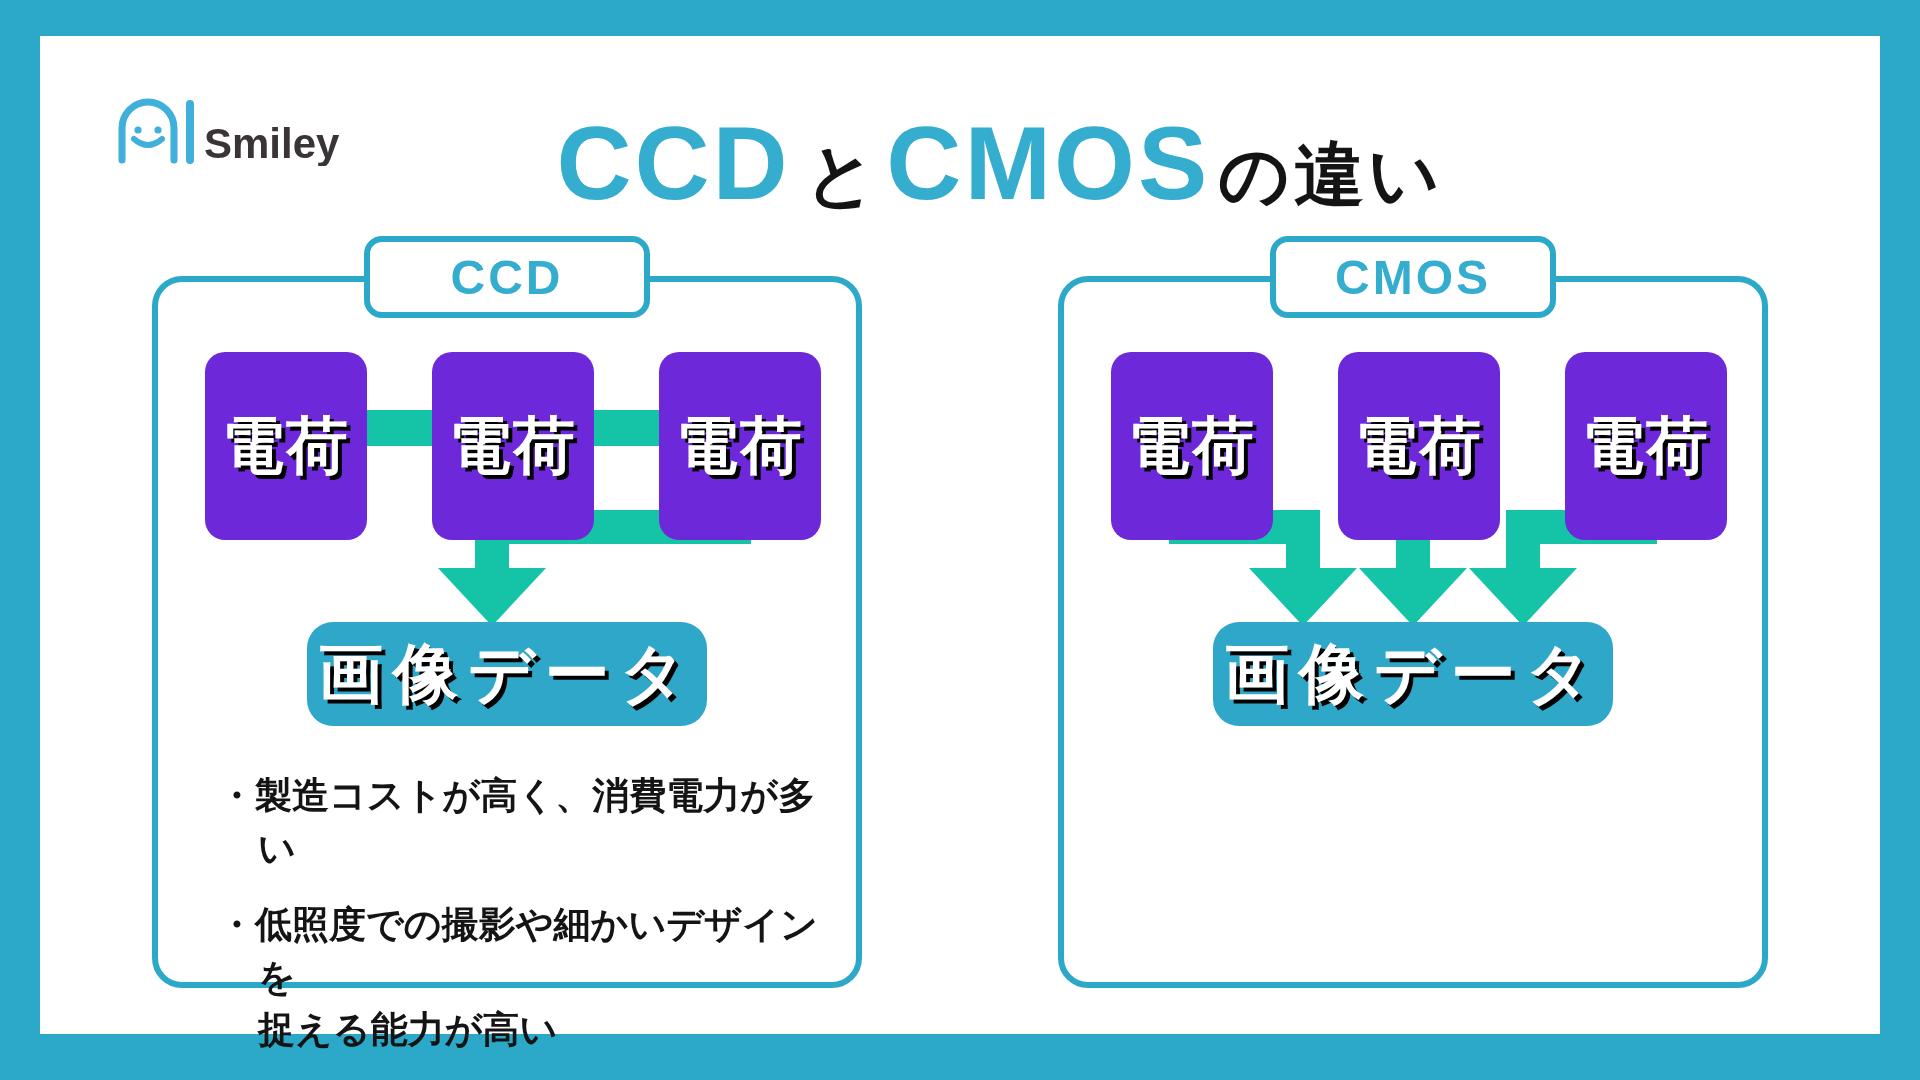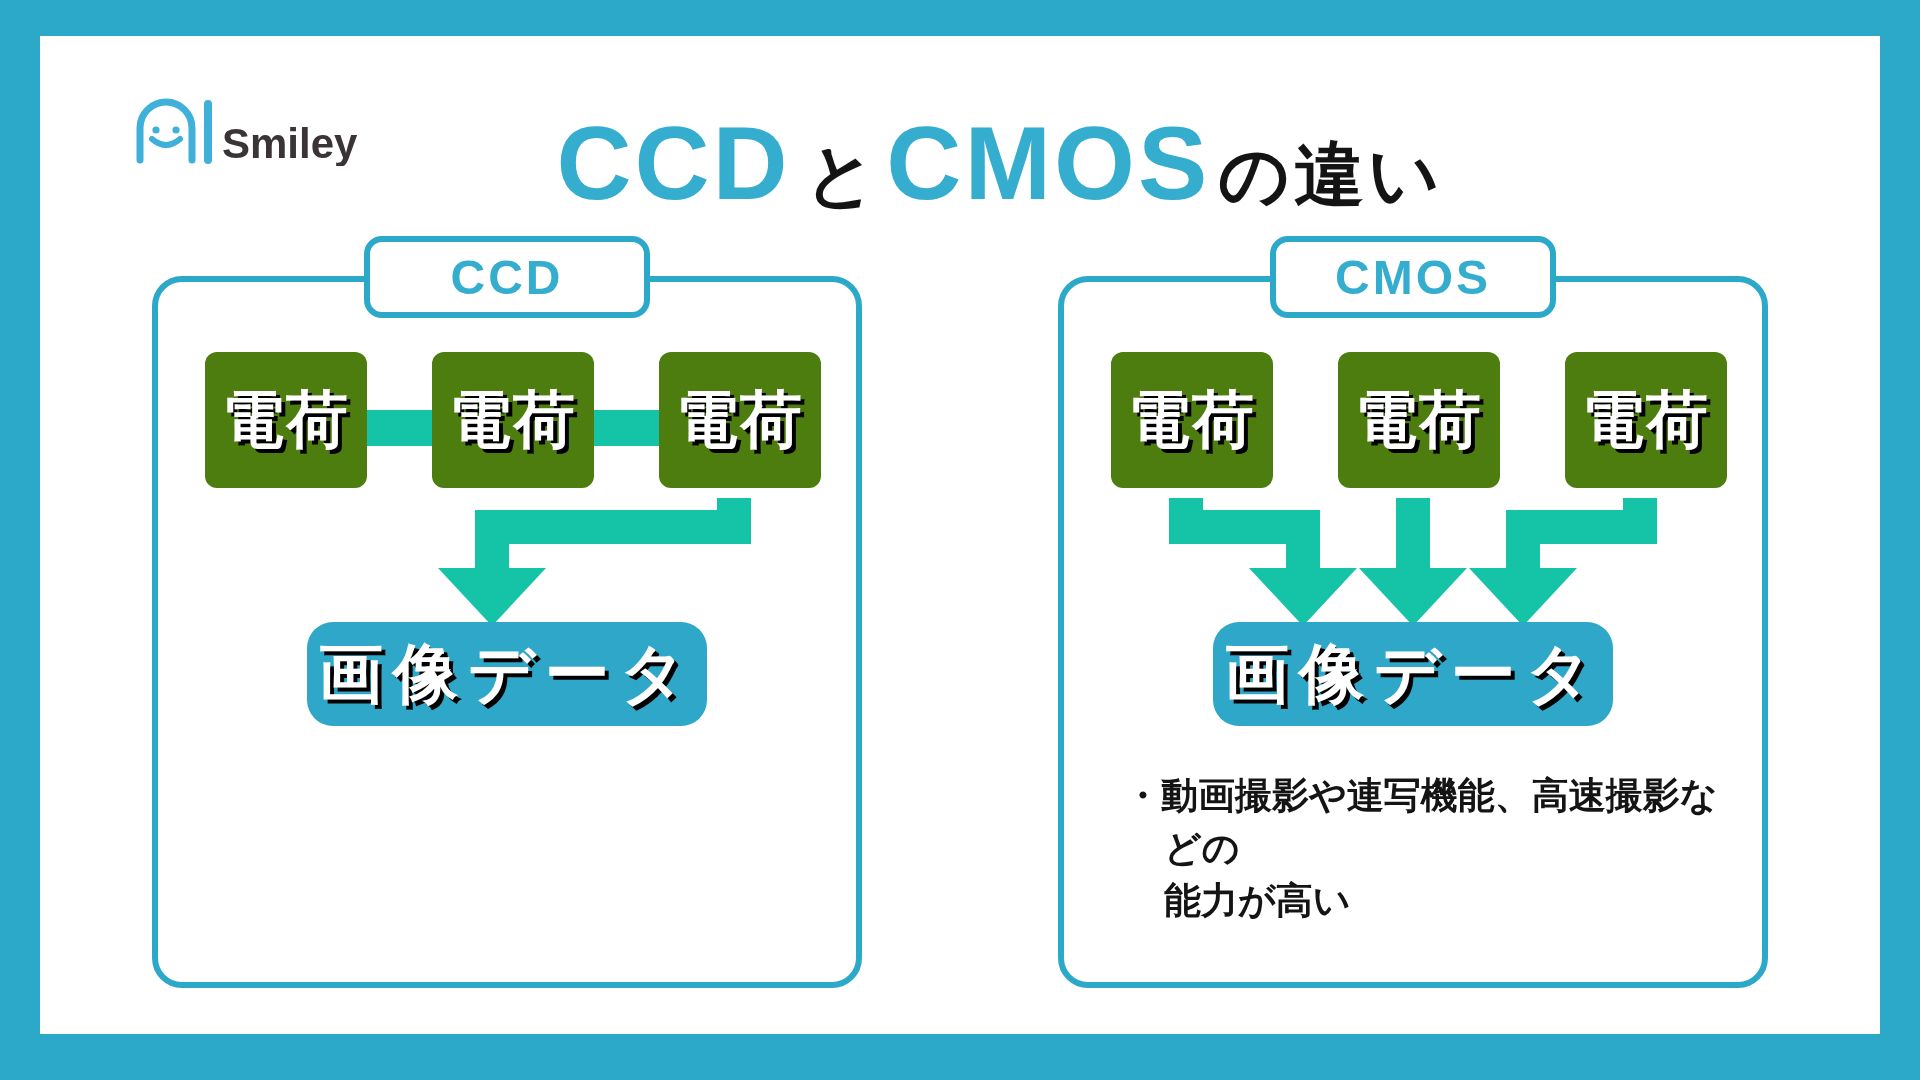--- a/index.html
+++ b/index.html
@@ -6,21 +6,21 @@
   body{
     width:1920px;height:1080px;position:relative;overflow:hidden;
     background:#2CA9C9;
     font-family:"Liberation Sans","DejaVu Sans",sans-serif;
   }
   .sheet{
     position:absolute;left:40px;top:36px;width:1840px;height:998px;
     background:#ffffff;
   }
   
-  .logo{position:absolute;left:92px;top:60px;display:flex;align-items:flex-end;}
+  .logo{position:absolute;left:74px;top:60px;display:flex;align-items:flex-end;}
   
   .title{
     position:absolute;left:0;top:70px;width:1920px;text-align:center;
     font-weight:800;line-height:1.1;white-space:nowrap;
   }
   .title .en{font-size:104px;color:#35ADCF;letter-spacing:3px;vertical-align:baseline;}
   .title .jp{font-size:70px;color:#141414;vertical-align:baseline;font-weight:900;}
   .title .jp.mid{margin:0 10px 0 14px;}
   .title .jp.tail{margin-left:8px;letter-spacing:4px;}
   
@@ -31,22 +31,22 @@
   .panel.left{left:152px;}
   .panel.right{left:1058px;}
   .panel-label{
     position:absolute;left:50%;top:-46px;transform:translateX(-50%);
     width:286px;height:82px;box-sizing:border-box;background:#fff;
     border:6px solid #2CA9C9;border-radius:18px;
     display:flex;align-items:center;justify-content:center;
     font-size:48px;font-weight:800;color:#35ADCF;letter-spacing:3px;z-index:3;
   }
   .charge{
-    position:absolute;top:70px;width:162px;height:136px;border-radius:12px;
-    background:#4d7c0f;display:flex;align-items:center;justify-content:center;
+    position:absolute;top:70px;width:162px;height:188px;border-radius:20px;
+    background:#6d28d9;display:flex;align-items:center;justify-content:center;
     font-size:62px;font-weight:900;color:#ffffff;text-shadow:4px 4px 0 #000;
     letter-spacing:2px;z-index:2;
   }
   .c1{left:47px;}.c2{left:274px;}.c3{left:501px;}
   .flow-svg{position:absolute;left:0;top:0;width:698px;height:700px;z-index:1;}
   .output{
     position:absolute;left:149px;top:340px;width:400px;height:104px;border-radius:26px;
     background:#2EA7C8;display:flex;align-items:center;justify-content:center;
     font-size:65px;font-weight:900;color:#fff;letter-spacing:10px;
     text-shadow:4px 4px 0 #000;z-index:2;
@@ -90,20 +90,25 @@
     <path class="stroke" d="M576 216 V245 H334 V292"></path>
     <polygon class="bar" points="280,286 388,286 334,344"></polygon>
   </svg>
 
   <div class="charge c1">電荷</div>
   <div class="charge c2">電荷</div>
   <div class="charge c3">電荷</div>
 
   <div class="output">画像データ</div>
 
+  <div class="bullets">
+    <p class="bullet">・製造コストが高く、消費電力が多い</p>
+    <p class="bullet">・低照度での撮影や細かいデザインを
+捉える能力が高い</p>
+  </div>
 </div>
 
 <div class="panel right">
   <div class="panel-label">CMOS</div>
 
   <svg class="flow-svg" viewBox="0 0 698 700">
 
     <path class="stroke" d="M122 216 V245 H239 V292"></path>
     <polygon class="bar" points="185,286 293,286 239,344"></polygon>
 
@@ -114,16 +119,14 @@
     <polygon class="bar" points="405,286 513,286 459,344"></polygon>
   </svg>
 
   <div class="charge c1">電荷</div>
   <div class="charge c2">電荷</div>
   <div class="charge c3">電荷</div>
 
   <div class="output">画像データ</div>
 
   <div class="bullets">
-    <p class="bullet">・動画撮影や連写機能、高速撮影などの
-能力が高い</p>
   </div>
 </div>
 
 </body></html>

